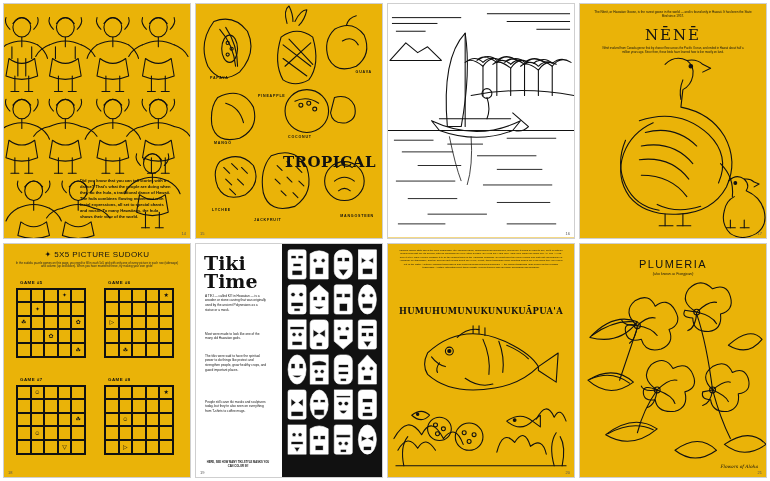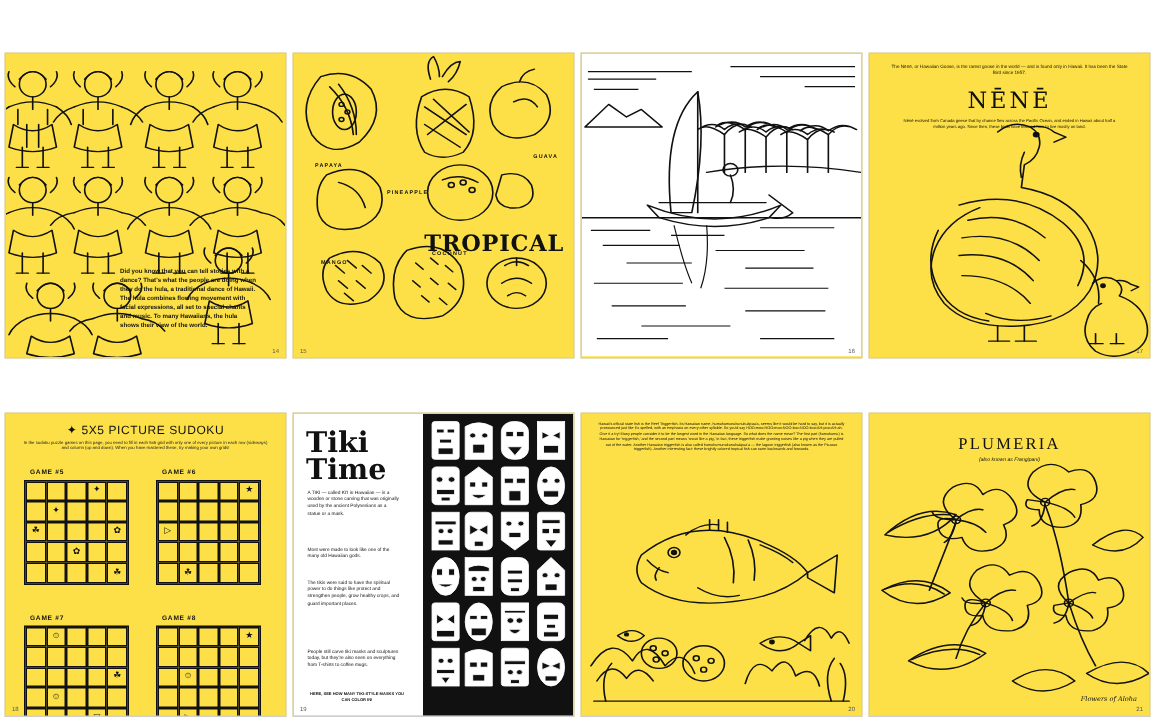--- a/index.html
+++ b/index.html
@@ -1,19 +1,19 @@
 <!DOCTYPE html>
 <html><head>
 <meta charset="utf-8">
 <style>
   html,body{margin:0;padding:0;background:#ffffff;}
   body{width:770px;height:481px;font-family:"Liberation Sans",sans-serif;color:#111;overflow:hidden;}
   .sheet{position:relative;width:770px;height:481px;background:#ffffff;}
   .grid{position:absolute;inset:0;display:grid;grid-template-columns:repeat(4,1fr);grid-template-rows:repeat(2,1fr);gap:4px;padding:3px;box-sizing:border-box;}
-  .page{position:relative;background:#fde047;border:1px solid #cfcfcf;overflow:hidden;box-sizing:border-box;margin-top:32px;}
+  .page{position:relative;background:#eab308;border:1px solid #cfcfcf;overflow:hidden;box-sizing:border-box;}
   .page .pnum{position:absolute;bottom:2px;right:4px;font-size:4px;color:#555;}
   .page .pnum.left{right:auto;left:4px;}
   .vtext{position:absolute;writing-mode:vertical-rl;transform:rotate(180deg);font-size:3.4px;color:#444;letter-spacing:.2px;}
 
   
   .ol{fill:none;stroke:#111;stroke-width:1.1;stroke-linejoin:round;stroke-linecap:round;}
   svg{display:block;}
   .hula-title{position:absolute;left:7px;bottom:18px;font-family:"DejaVu Serif",serif;font-weight:bold;font-size:29px;letter-spacing:1px;line-height:1;color:#111;}
   .hula-para{position:absolute;left:76px;bottom:18px;width:92px;font-size:4.1px;line-height:1.45;font-weight:bold;text-align:left;color:#111;}
 
@@ -40,21 +40,21 @@
   .tiki-right{position:absolute;right:0;top:0;width:54%;height:100%;background:#111;}
   .tiki-title{position:absolute;left:8px;top:10px;font-family:"DejaVu Serif",serif;font-weight:bold;font-size:19px;line-height:.95;color:#111;}
   .tiki-body{position:absolute;left:9px;width:62px;font-size:3.2px;line-height:1.5;color:#111;}
   .tiki-foot{position:absolute;left:9px;bottom:8px;width:66px;font-size:2.7px;line-height:1.4;font-weight:bold;color:#111;text-align:center;}
 
   
   .hh-top{position:absolute;left:10px;right:10px;top:5px;font-size:2.5px;line-height:1.4;text-align:center;color:#111;}
   .hh-title{position:absolute;left:50%;transform:translateX(-50%);top:62px;font-family:"DejaVu Serif",serif;font-weight:bold;font-size:8.4px;letter-spacing:.3px;white-space:nowrap;color:#111;}
 
   
-  .pl-title{position:absolute;left:50%;transform:translateX(-50%);top:14px;font-family:Liberation Serif, serif;font-size:11px;letter-spacing:1.5px;color:#111;white-space:nowrap;}
+  .pl-title{position:absolute;left:50%;transform:translateX(-50%);top:14px;font-family:Liberation Sans, sans-serif;font-size:11px;letter-spacing:1.5px;color:#111;white-space:nowrap;}
   .pl-sub{position:absolute;left:50%;transform:translateX(-50%);top:28px;font-size:3.4px;font-style:italic;color:#111;white-space:nowrap;}
   .pl-sig{position:absolute;right:8px;bottom:8px;font-family:"DejaVu Serif",serif;font-style:italic;font-size:4.4px;color:#111;}
 </style>
 </head>
 <body>
 
 <div class="sheet">
   <div class="grid">
 
     <div class="page">
@@ -670,20 +670,21 @@
       <div class="tiki-body" style="top:50px;">A TIKI — called KI'I in Hawaiian — is a wooden or stone carving that was originally used by the ancient Polynesians as a statue or a mask.</div>
       <div class="tiki-body" style="top:88px;">Most were made to look like one of the many old Hawaiian gods.</div>
       <div class="tiki-body" style="top:110px;">The tikis were said to have the spiritual power to do things like protect and strengthen people, grow healthy crops, and guard important places.</div>
       <div class="tiki-body" style="top:156px;">People still carve tiki masks and sculptures today, but they're also seen on everything from T-shirts to coffee mugs.</div>
       <div class="tiki-foot">HERE, SEE HOW MANY TIKI-STYLE MASKS YOU CAN COLOR IN!</div>
       <div class="pnum left" style="color:#555;">19</div>
     </div>
 
     <div class="page">
       <div class="hh-top">Hawaii's official state fish is the Reef Triggerfish. Its Hawaiian name, humuhumunukunukuāpua'a, seems like it would be hard to say, but it is actually pronounced just like it's spelled, with an emphasis on every other syllable. So you'd say HOO-moo-HOO-moo-NOO-koo-NOO-koo-AH-poo-AH-ah. Give it a try! Many people consider it to be the longest word in the Hawaiian language. So what does the name mean? The first part (humuhumu) is Hawaiian for 'triggerfish,' and the second part means 'snout like a pig,' in fact, these triggerfish make grunting noises like a pig when they are pulled out of the water. Another Hawaiian triggerfish is also called humuhumunukunukuāpua'a — the lagoon triggerfish (also known as the Picasso triggerfish). Another interesting fact: these brightly colored tropical fish can swim backwards and forwards.</div>
+      <div class="hh-title">HUMUHUMUNUKUNUKUĀPUA'A</div>
       <svg viewBox="0 0 188 240" width="100%" height="100%" preserveAspectRatio="none">
         <g class="ol">
 
           <path d="M40,112 q34,-32 78,-12 q26,12 34,26 q-18,18 -44,22 q-44,8 -68,-14 q-6,-10 0,-22z"></path>
           <path d="M152,126 l20,-14 l-2,30 l-18,-12z"></path>
           <circle cx="62" cy="110" r="4"></circle>
             <circle cx="62" cy="110" r="1.6" fill="#111"></circle>
           <path d="M44,116 q6,8 14,10"></path>
           <path d="M52,122 q-4,6 -2,10"></path>
           <path d="M70,96 q10,-10 22,-8 M78,138 q14,10 28,6"></path>

